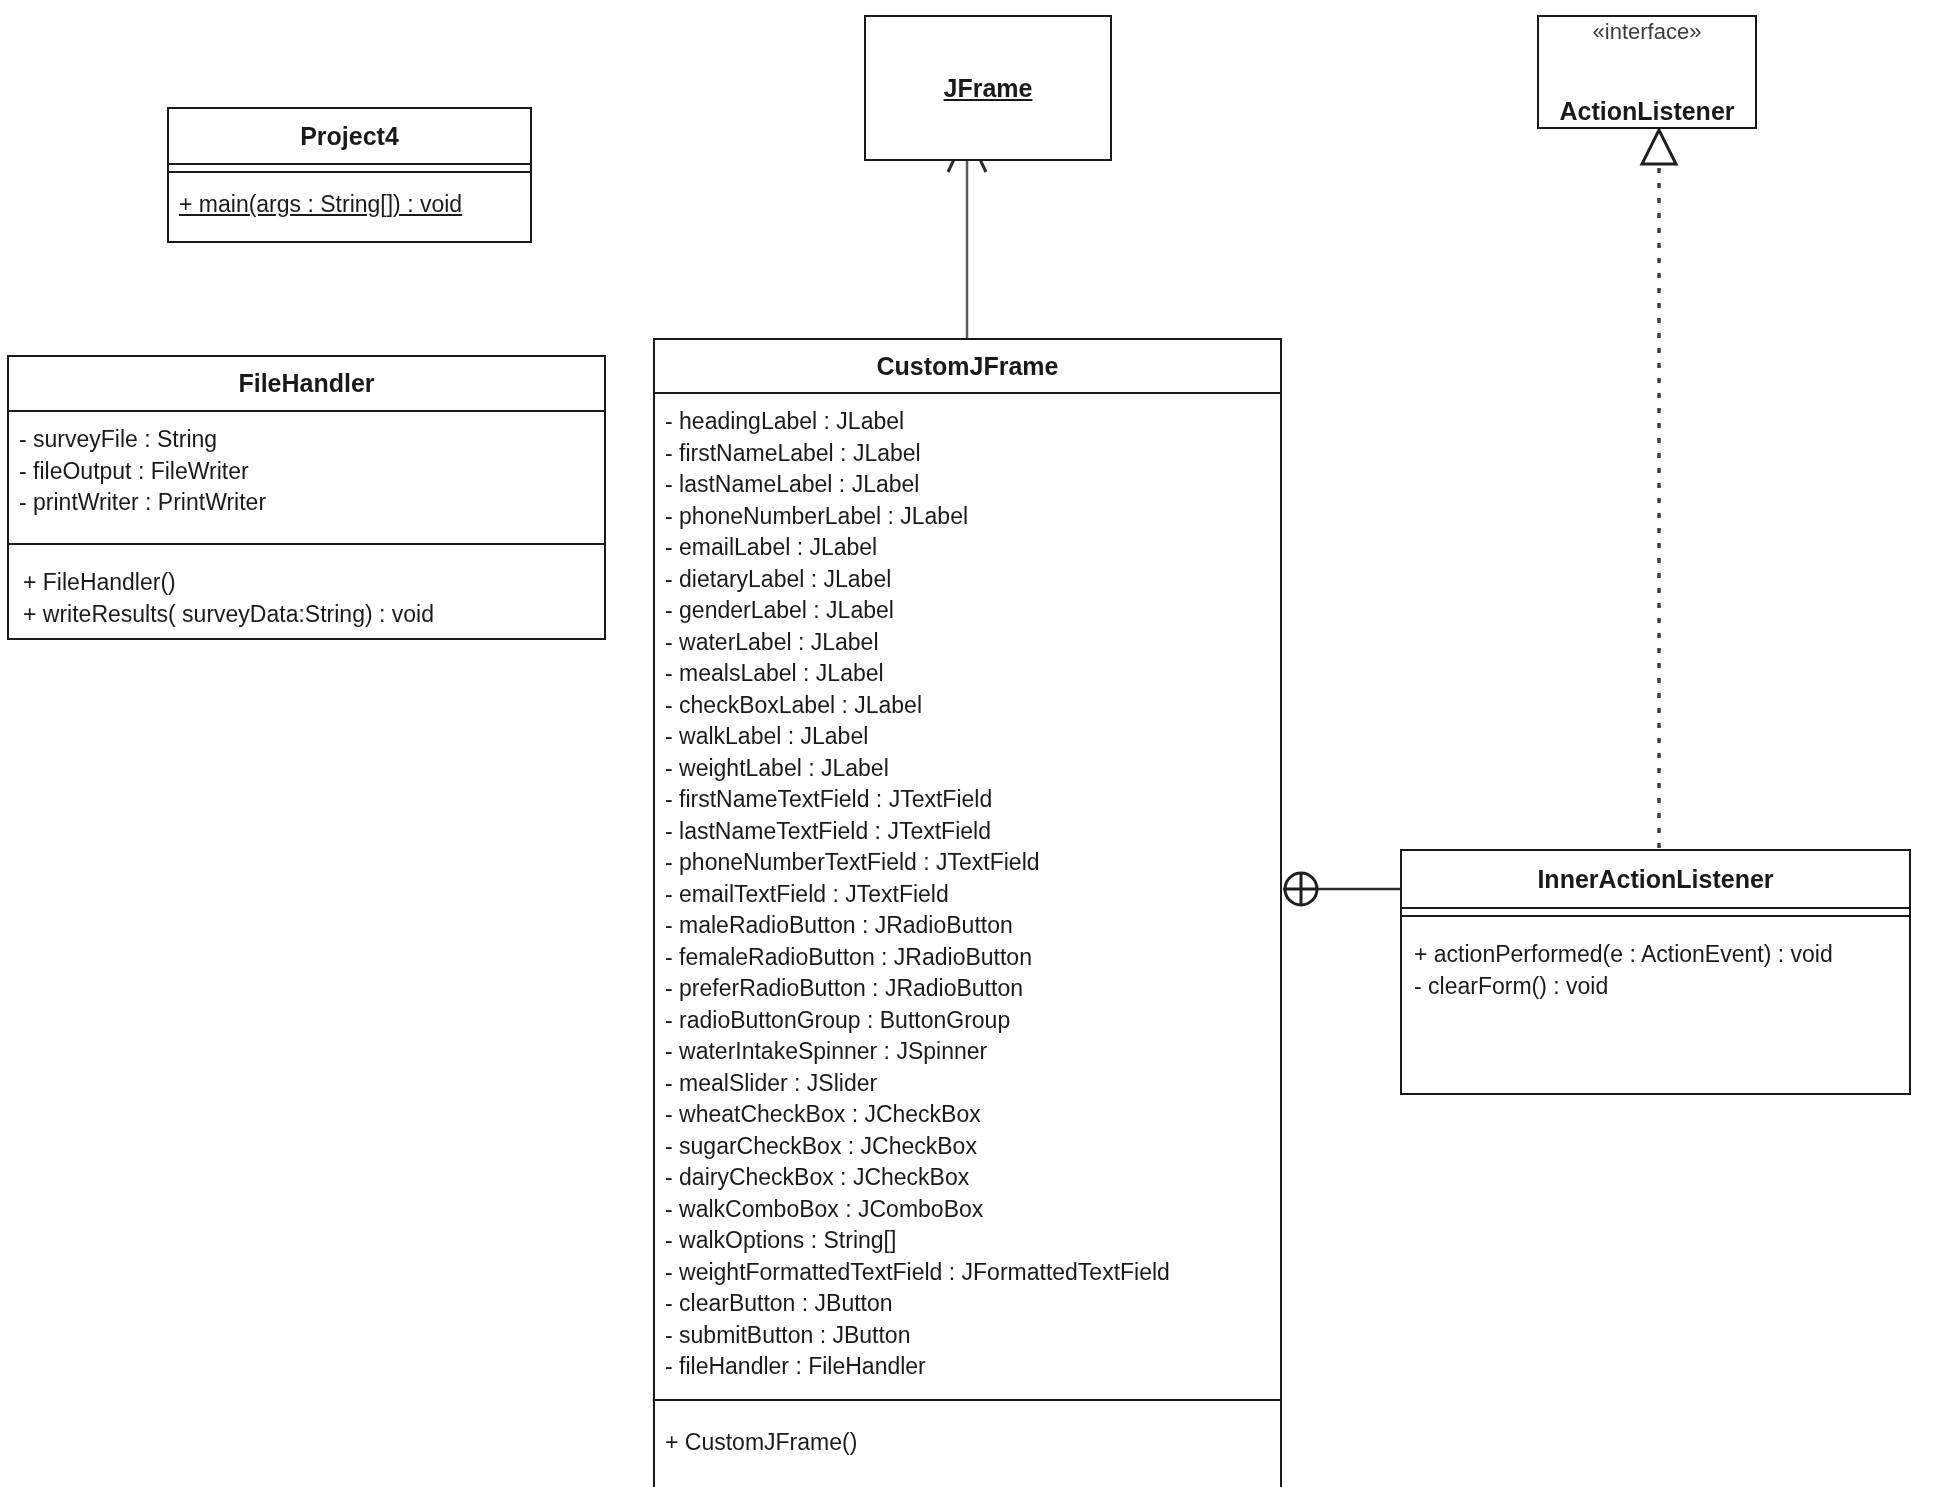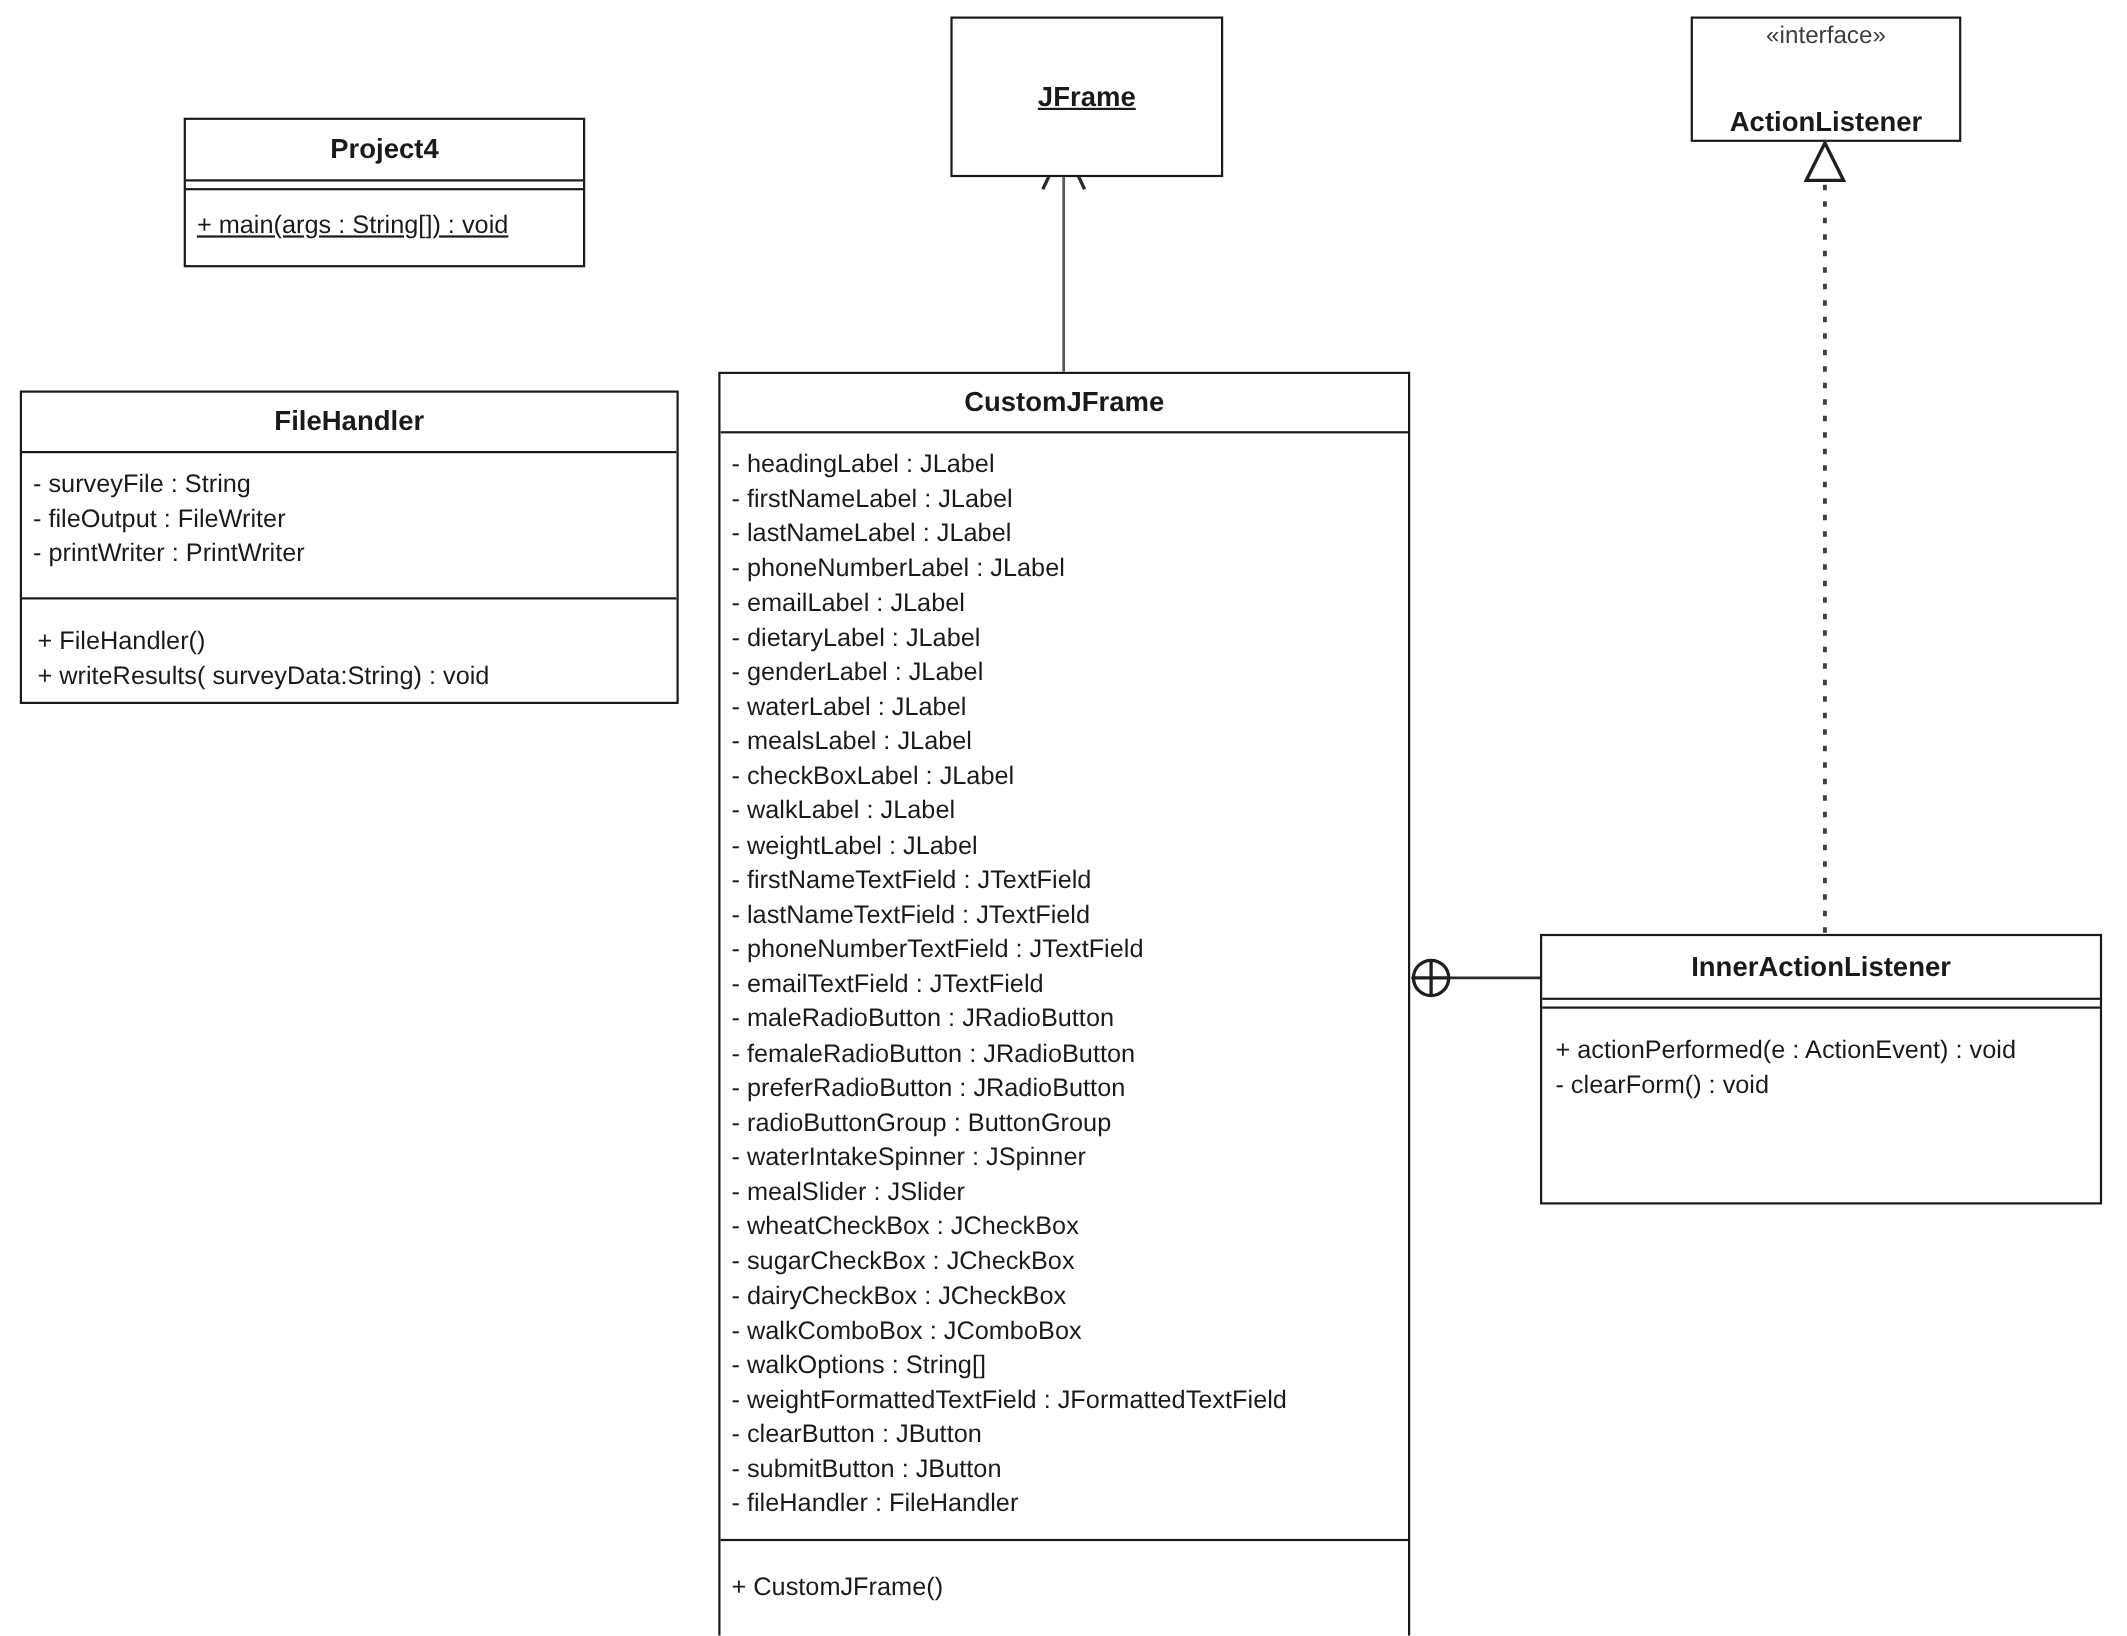--- a/index.html
+++ b/index.html
@@ -73,38 +73,38 @@
   </svg>
 
   <div class="uml-box" style="left:128px;top:107px;width:365px;height:136px;margin-left:39px;">
     <div class="hdr" style="height:54px">Project4</div>
     <div class="dblsep"></div>
     <div class="sect" style="flex:1 1 auto;padding-top:16px;">
       <div class="row u">+ main(args : String[]) : void</div>
     </div>
   </div>
 
-  <div class="uml-box" style="left:18px;top:355px;width:599px;height:285px;">
+  <div class="uml-box" style="left:7px;top:355px;width:599px;height:285px;">
     <div class="hdr" style="height:53px">FileHandler</div>
     <div class="sect topline" style="height:133px;">
         <div class="row">- surveyFile : String</div>
         <div class="row">- fileOutput : FileWriter</div>
         <div class="row">- printWriter : PrintWriter</div>
       </div>
     <div class="sect topline" style="flex:1 1 auto;padding-top:22px;padding-left:14px;">
         <div class="row">+ FileHandler()</div>
         <div class="row">+ writeResults( surveyData:String) : void</div>
       </div>
   </div>
 
   <div class="uml-box center-box" style="left:864px;top:15px;width:248px;height:146px;text-decoration:underline;">
     <div class="title-line">JFrame</div>
   </div>
 
-  <div class="uml-box center-box" style="left:1537px;top:15px;width:246px;height:114px;gap:48px;">
+  <div class="uml-box center-box" style="left:1537px;top:15px;width:220px;height:114px;gap:48px;">
     <div class="stereo">«interface»</div>
     <div class="title-line">ActionListener</div>
   </div>
 
   <div class="uml-box" style="left:653px;top:338px;width:629px;height:1236px;">
     <div class="hdr" style="height:52px">CustomJFrame</div>
     <div class="sect topline" style="height:1007px;">
         <div class="row">- headingLabel : JLabel</div>
         <div class="row">- firstNameLabel : JLabel</div>
         <div class="row">- lastNameLabel : JLabel</div>

